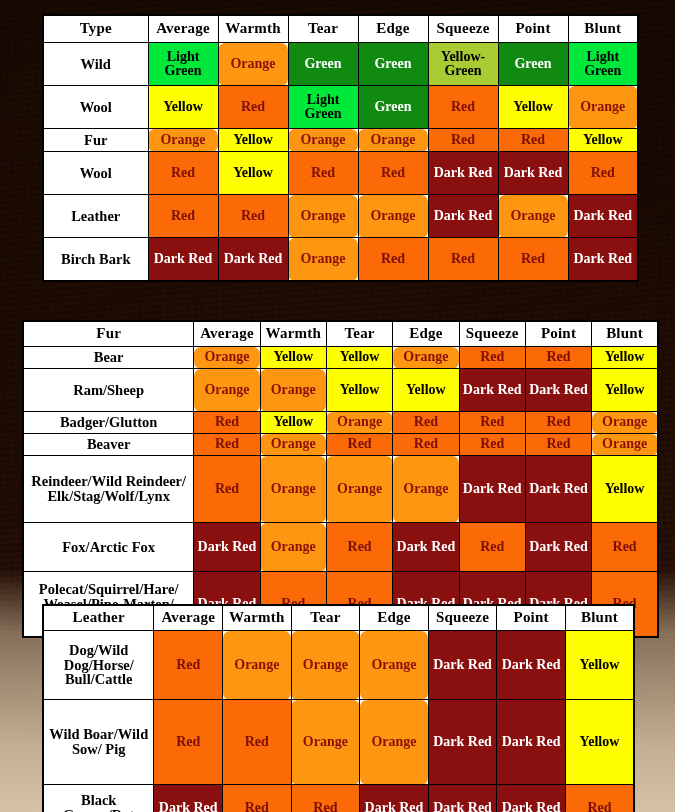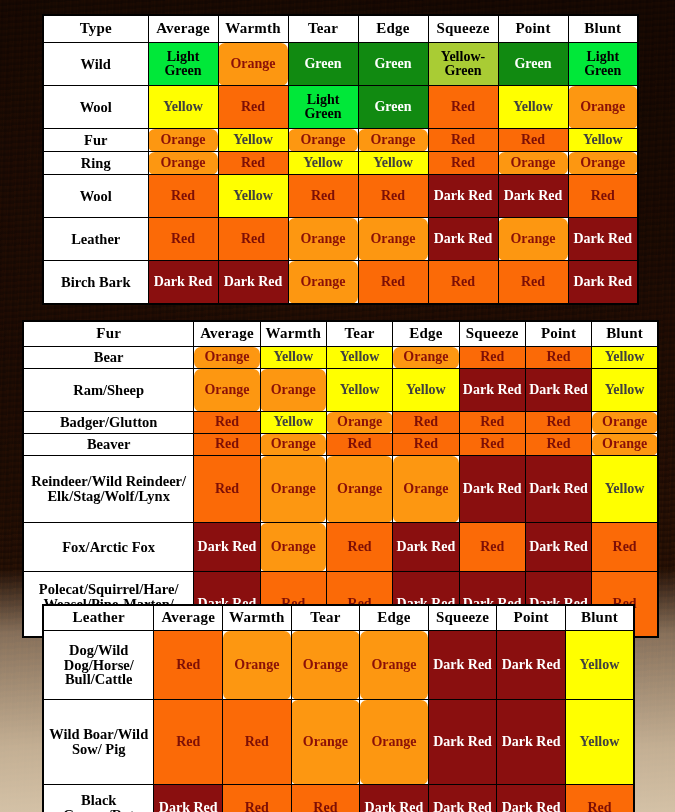--- a/index.html
+++ b/index.html
@@ -94,21 +94,21 @@
     font-size: 14.5px;
   }
 
   
   td.val { font-size: 14px; }
 
   
   .c-lightgreen  { background:#00e839; color:#000000; }
   .c-green       { background:#118a11; color:#ffffff; }
   .c-yellowgreen { background:#a9cc34; color:#000000; }
-  .c-yellow      { background:#ffff00; color:#404040; }
+  .c-yellow      { background:#ffff00; color:#000000; }
   .c-orange      { background:#fd9711; color:#8a1008;border-radius:7px; }
   .c-red         { background:#fb6a07; color:#7d0f06; }
   .c-darkred     { background:#8a0f0f; color:#ffffff; }
 
   
   #table-type { left: 42px; top: 14px; width: 595px; }
   #table-type th.hdr, #table-type td { height: 1px; }
   #table-type .col-label { width: 105px; }
   #table-type .col-v     { width: 70px; }
   #table-type tr.tall td { height: 40px; }
@@ -188,30 +188,20 @@
         </tr>
       <tr class="short">
           <td class="rowlabel">Fur</td>
         <td class="val c-orange">Orange</td>
         <td class="val c-yellow">Yellow</td>
         <td class="val c-orange">Orange</td>
         <td class="val c-orange">Orange</td>
         <td class="val c-red">Red</td>
         <td class="val c-red">Red</td>
         <td class="val c-yellow">Yellow</td>
-        </tr>
-      <tr class="short">
-          <td class="rowlabel">Ring</td>
-        <td class="val c-orange">Orange</td>
-        <td class="val c-red">Red</td>
-        <td class="val c-yellow">Yellow</td>
-        <td class="val c-yellow">Yellow</td>
-        <td class="val c-red">Red</td>
-        <td class="val c-orange">Orange</td>
-        <td class="val c-orange">Orange</td>
         </tr>
       <tr class="tall">
           <td class="rowlabel">Wool</td>
         <td class="val c-red">Red</td>
         <td class="val c-yellow">Yellow</td>
         <td class="val c-red">Red</td>
         <td class="val c-red">Red</td>
         <td class="val c-darkred">Dark Red</td>
         <td class="val c-darkred">Dark Red</td>
         <td class="val c-red">Red</td>

